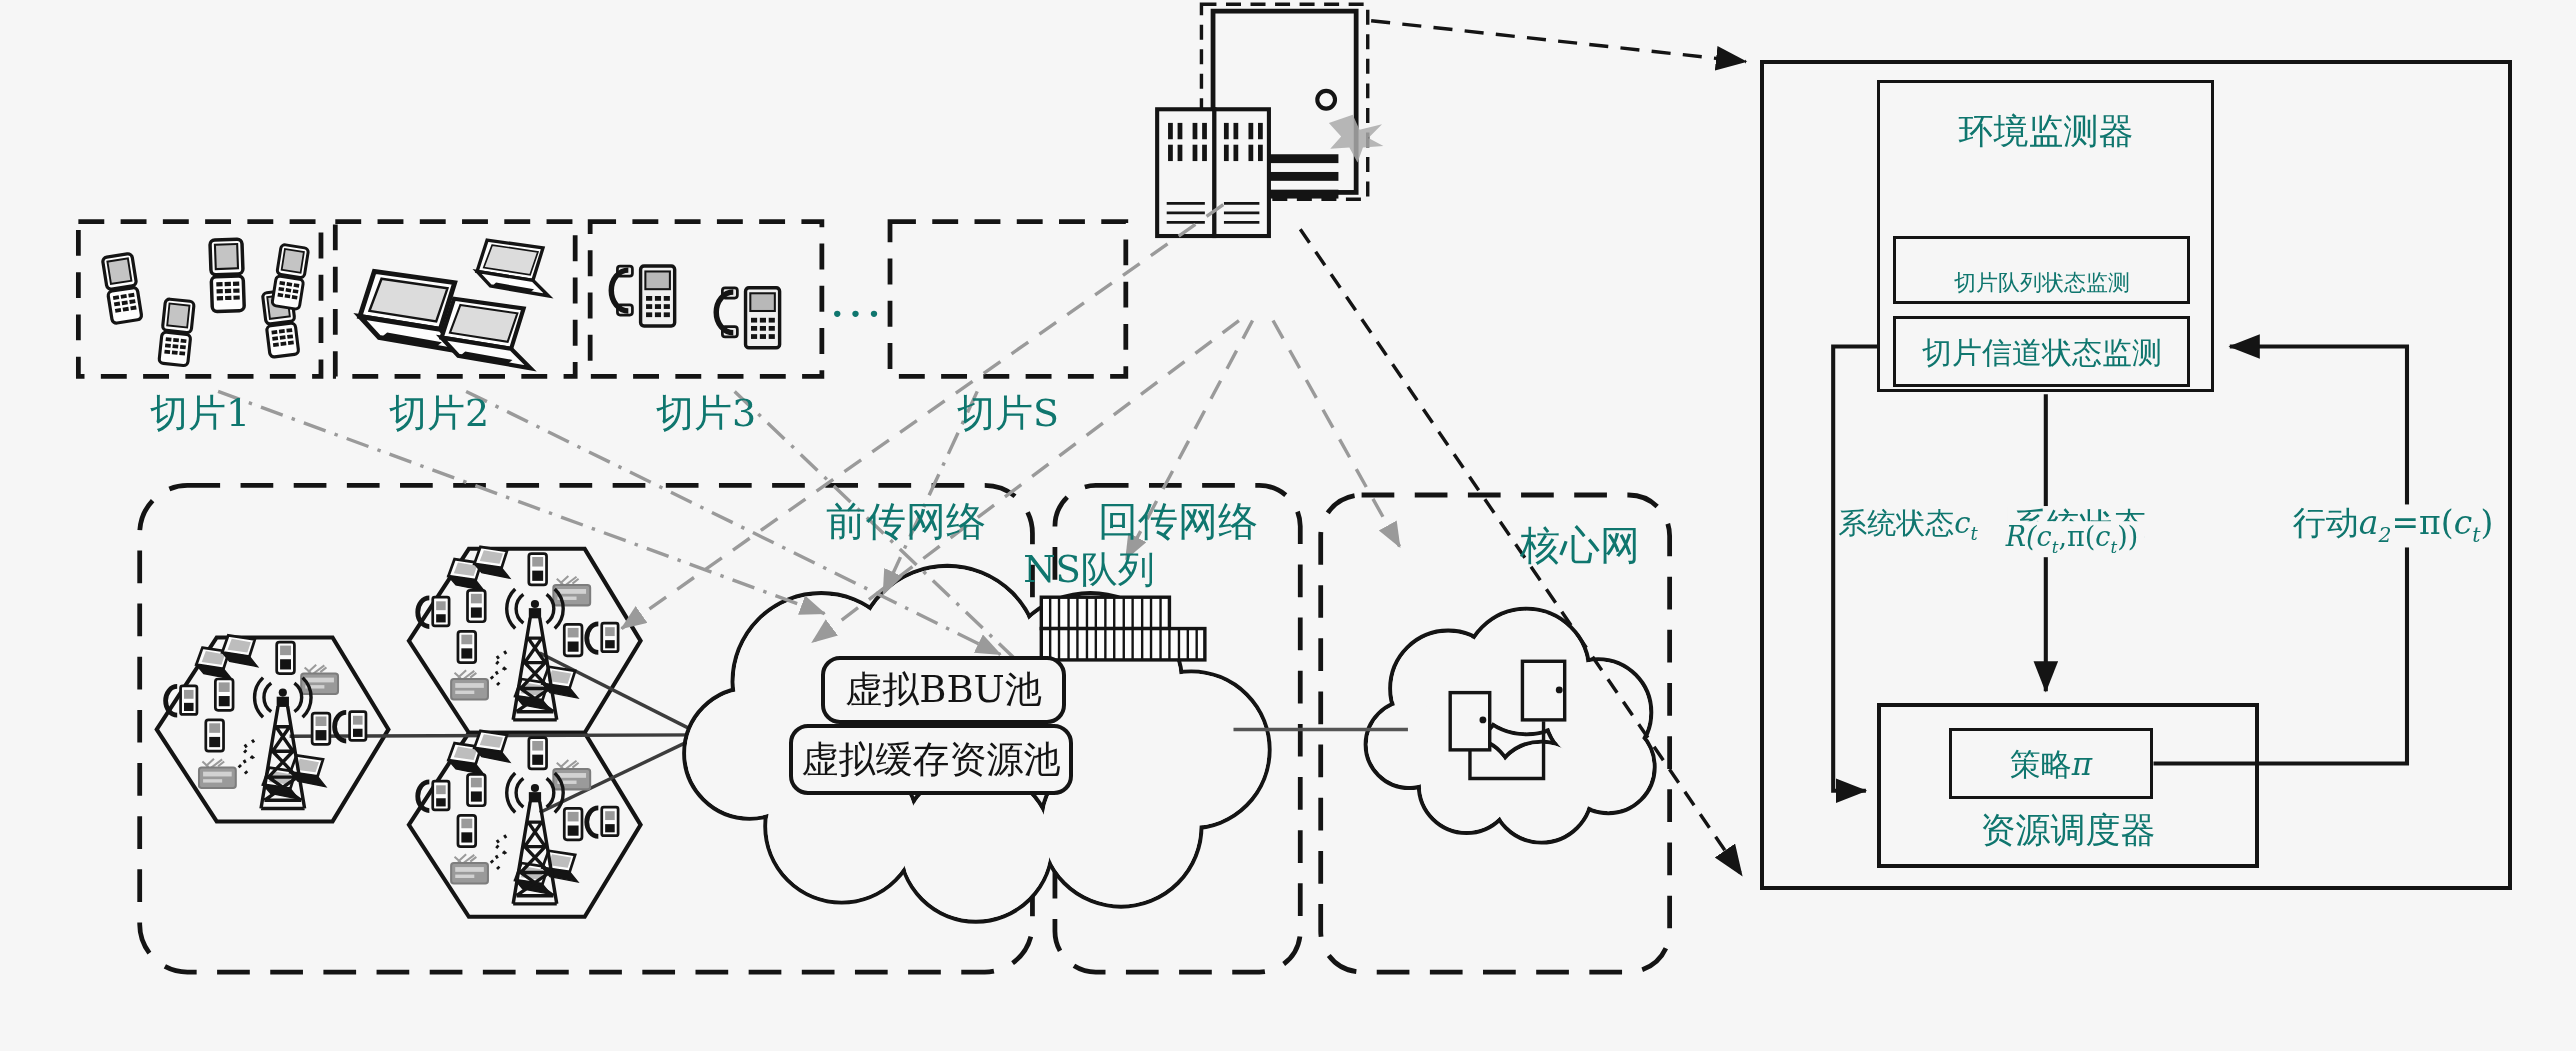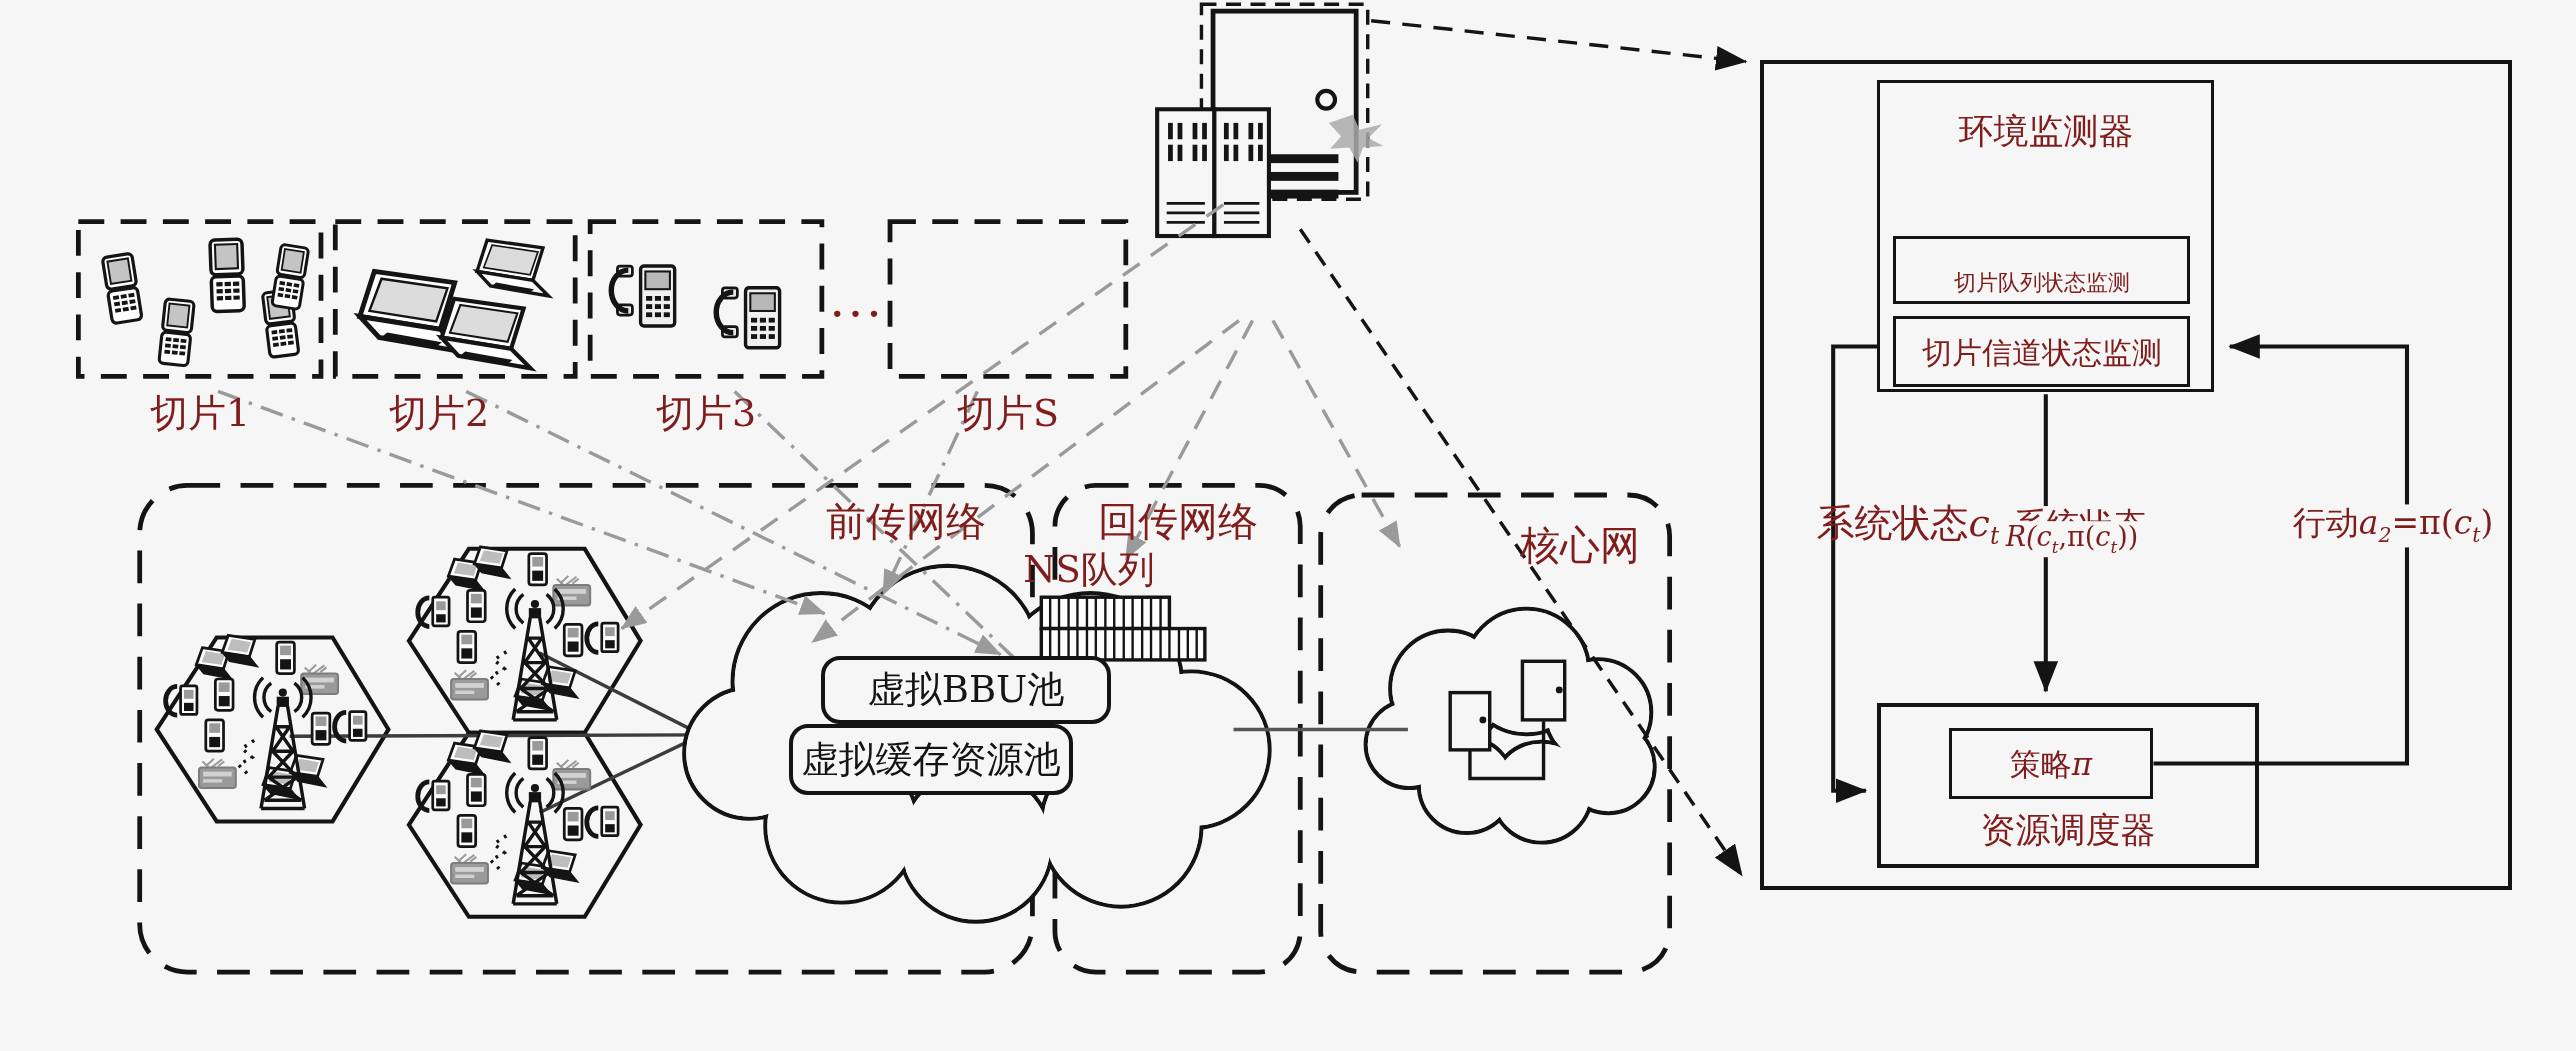--- a/index.html
+++ b/index.html
@@ -6,21 +6,21 @@
   .canvas{
     position:relative;width:2576px;height:1052px;overflow:hidden;
     background:#f6f6f6;
     font-family:"DejaVu Serif","Liberation Serif",serif;
     color:#141414;
   }
   svg.layer{position:absolute;left:0;top:0;}
   .lbl{
     position:absolute;transform:translate(-50%,-50%);
     white-space:nowrap;text-align:left;line-height:1.15;
-    font-family:"DejaVu Serif","Liberation Serif",serif;color:#7f1d1d;
+    font-family:"DejaVu Serif","Liberation Serif",serif;color:#0f766e;
   }
   .lbl.bg{background:#f6f6f6;padding:0 6.8px;}
   .box{position:absolute;border:3.4px solid #141414;box-sizing:border-box;background:transparent;}
   .rbox{
     position:absolute;border:4.1px solid #141414;border-radius:19px;box-sizing:border-box;
     background:#f6f6f6;display:flex;align-items:center;justify-content:center;
     font-family:"DejaVu Serif","Liberation Serif",serif;
   }
   .mathv{font-style:italic;font-family:"DejaVu Serif","Liberation Serif",serif;}
   sub{font-size:62%;}
@@ -317,39 +317,39 @@
 <div class="lbl" style="left:706px;top:414px;font-size:38px">切片3</div>
 <div class="lbl" style="left:1008px;top:414px;font-size:38px">切片S</div>
 <div class="lbl" style="left:857px;top:315px;font-size:49px;letter-spacing:2.7px">···</div>
 
 
 <div class="lbl" style="left:906px;top:521px;font-size:40px">前传网络</div>
 <div class="lbl" style="left:1178px;top:521px;font-size:40px">回传网络</div>
 <div class="lbl" style="left:1580px;top:545px;font-size:40px">核心网</div>
 <div class="lbl" style="left:1089px;top:570px;font-size:37px">NS队列</div>
 
-<div class="rbox" style="left:821px;top:656px;width:290px;height:68px;font-size:37px">
+<div class="rbox" style="left:821px;top:656px;width:245px;height:68px;font-size:37px">
   <span>虚拟BBU池</span>
 </div>
 <div class="rbox" style="left:789px;top:724px;width:284px;height:71px;font-size:37px">
   <span>虚拟缓存资源池</span>
 </div>
 
 <div class="box" style="left:1760px;top:60px;width:752px;height:830px;border-width:4.1px"></div>
 
 <div class="box" style="left:1877px;top:80px;width:337px;height:312px"></div>
 <div class="lbl" style="left:2046px;top:131px;font-size:35px">环境监测器</div>
 
 <div class="box" style="left:1893px;top:236px;width:297px;height:68px"></div>
 <div class="lbl" style="left:2042px;top:283px;font-size:22px">切片队列状态监测</div>
 
 <div class="box" style="left:1893px;top:316px;width:297px;height:71px"></div>
 <div class="lbl" style="left:2042px;top:353px;font-size:30px">切片信道状态监测</div>
 
-<div class="lbl" style="left:1908px;top:526px;font-size:38px">
+<div class="lbl" style="left:1908px;top:526px;font-size:29px">
   <span>系统状态</span><span class="mathv">c</span><sub class="mathv">t</sub>
 </div>
 <div class="lbl bg" style="left:2080px;top:525px;font-size:33px">
   <span>系统状态</span>
 </div>
 <div class="lbl bg" style="left:2072px;top:539px;font-size:27px">
   <span class="mathv">R(</span><span class="mathv">c</span><sub class="mathv">t</sub><span>,π(</span><span class="mathv">c</span><sub class="mathv">t</sub><span>))</span>
 </div>
 <div class="lbl bg" style="left:2393px;top:526px;font-size:33px">
   <span>行动</span><span class="mathv">a</span><sub class="mathv">2</sub><span>=π(</span><span class="mathv">c</span><sub class="mathv">t</sub><span>)</span>

